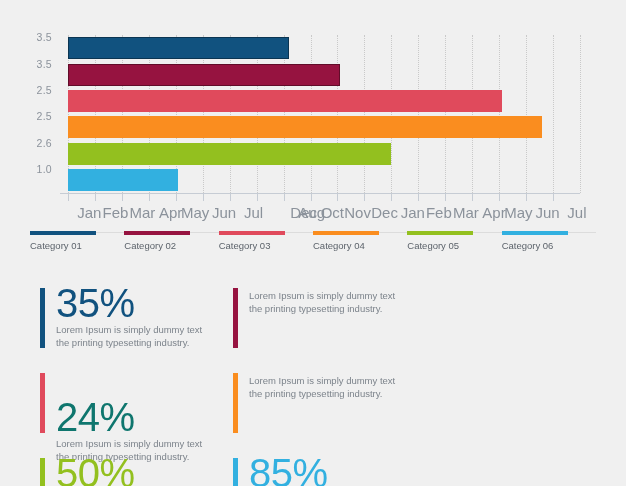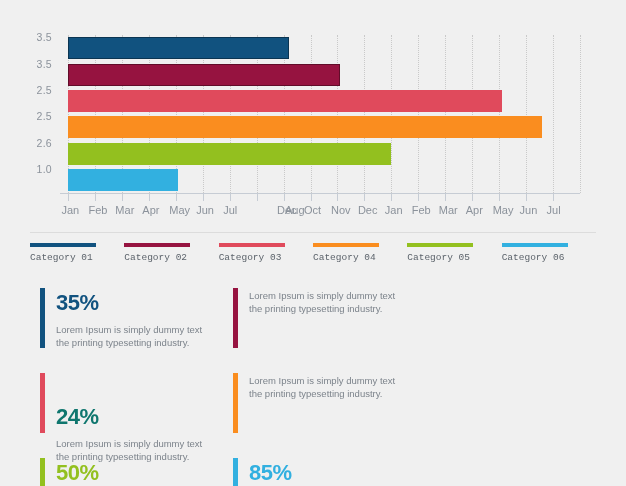--- a/index.html
+++ b/index.html
@@ -88,47 +88,46 @@
     left: 0;
     top: 0;
     height: 22px;
   }
 
   .bar.outlined { border: 1px solid rgba(0,0,0,0.35); }
 
   .xtick-label {
     position: absolute;
     top: 204px;
-    font-size: 11px;
+    font-size: 15px;
     color: #8b929b;
-    text-align: left;
+    text-align: right;
     width: 40px;
     margin-left: -20px;
     white-space: nowrap;
   }
 
   
   #legend-separator {
     position: absolute;
     left: 30px;
     top: 232px;
     width: 566px;
     height: 0;
     border-top: 1px solid #dcdcdc;
   }
 
   
   #legend {
     position: absolute;
     left: 30px;
-    top: 243px;
+    top: 231px;
     width: 566px;
     height: 26px;
     display: flex;
-    font-family: Liberation Mono, monospace;
   }
 
   .legend-item {
     width: 16.666%;
     position: relative;
   }
 
   .legend-swatch {
     width: 66px;
     height: 4px;
@@ -161,22 +160,22 @@
 
   .stat-bar {
     position: absolute;
     left: 0;
     top: 2px;
     width: 5px;
     height: 60px;
   }
 
   .stat-value {
-    font-size: 22px;
-    font-weight: bold;
+    font-size: 40px;
+    font-weight: normal;
     line-height: 34px;
     letter-spacing: -0.5px;
   }
 
   .stat-desc {
     font-size: 9.5px;
     color: #7c838b;
     line-height: 13px;
     margin-top: 3px;
     max-width: 150px;

